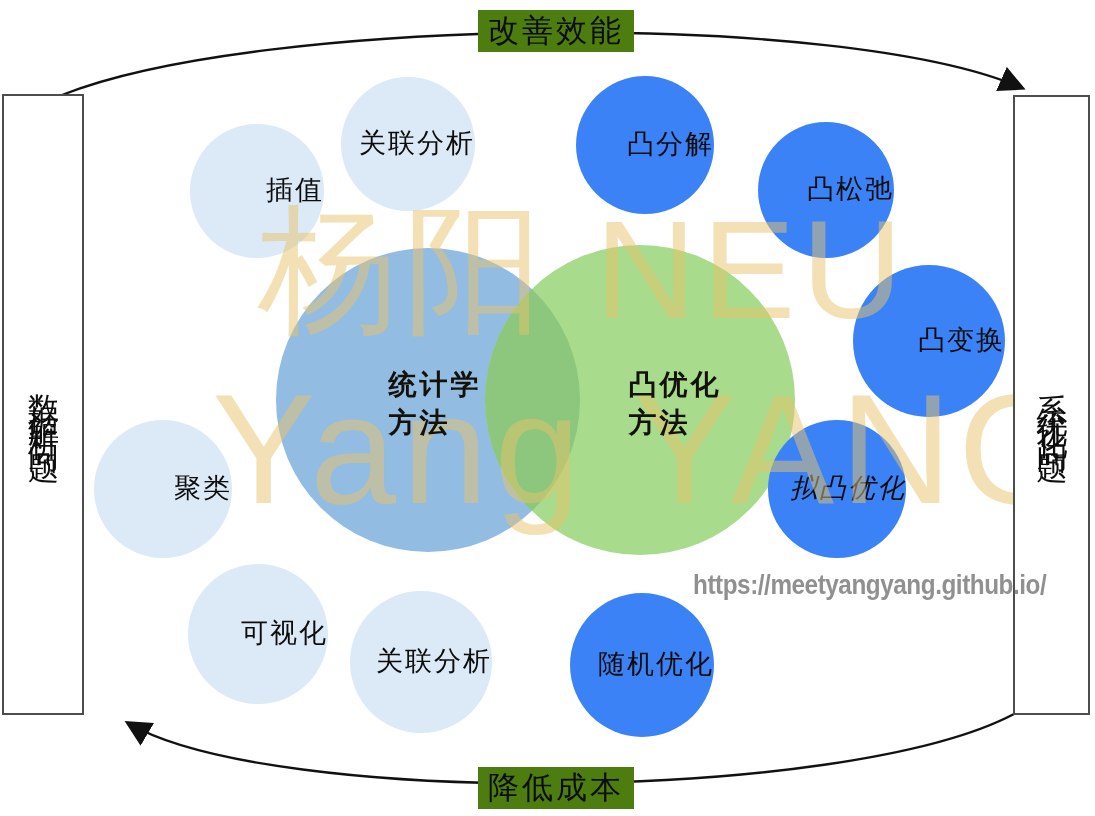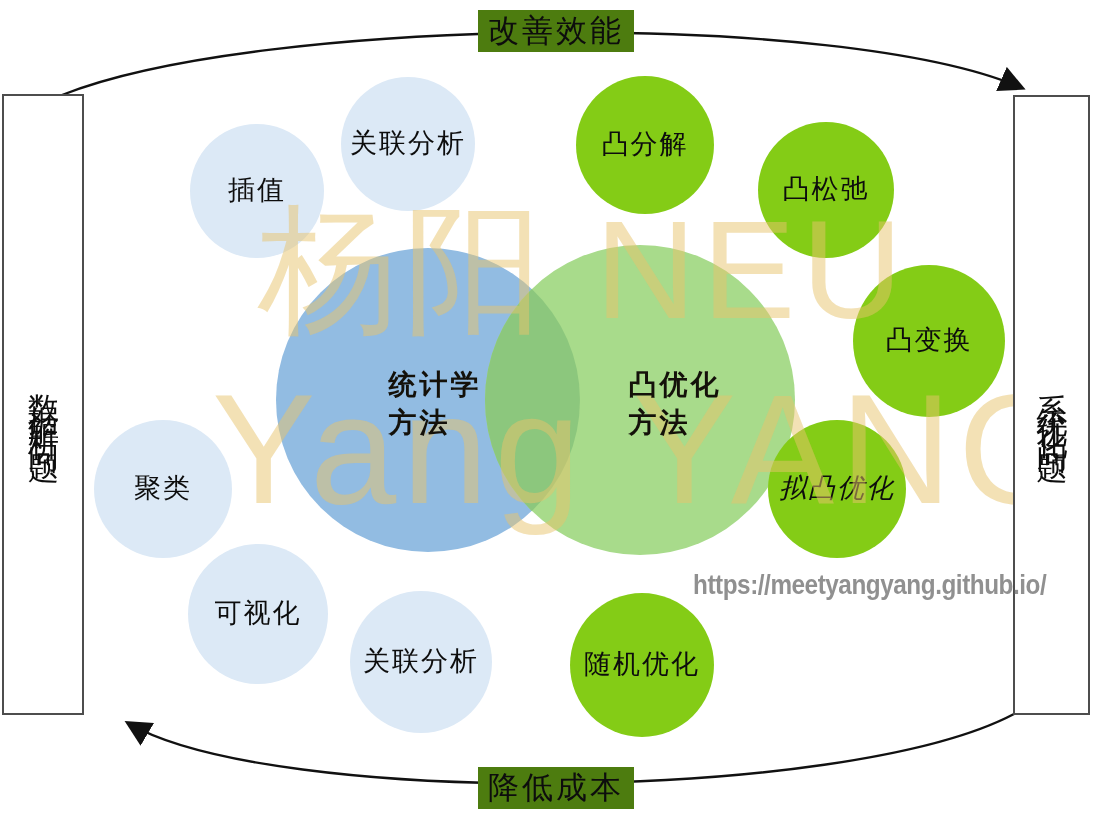--- a/index.html
+++ b/index.html
@@ -3,25 +3,25 @@
 <meta charset="utf-8">
 <style>
   html,body{margin:0;padding:0;background:#fff;}
   #canvas{
     position:relative;width:1095px;height:816px;background:#fff;overflow:hidden;
     font-family:"Liberation Serif","DejaVu Serif",serif;color:#111;
   }
   
   .topic{
     position:absolute;border-radius:50%;
-    display:flex;align-items:center;justify-content:center;
+    display:flex;align-items:center;justify-content:flex-end;
     z-index:1;
   }
   .topic.blue{background:#dce9f6;}
-  .topic.green{background:#84cc16;}
+  .topic.green{background:#3b82f6;}
   .topic .lbl{
     font-size:27px;letter-spacing:2px;line-height:1.3;text-align:center;
     white-space:pre-line;color:#0d0d0d;
   }
   
   #venn-svg{position:absolute;left:0;top:0;z-index:1;}
   .venn-label{
     position:absolute;z-index:3;display:flex;align-items:center;justify-content:center;
     font-size:28px;font-weight:600;letter-spacing:3px;line-height:1.35;
     white-space:pre-line;color:#14110a;
@@ -68,21 +68,21 @@
 
   <div class="topic blue" style="left:190px;top:124px;width:134px;height:134px;">
     <span class="lbl">插值</span>
   </div>
   <div class="topic blue" style="left:341px;top:77px;width:134px;height:134px;">
     <span class="lbl">关联分析</span>
   </div>
   <div class="topic blue" style="left:94px;top:420px;width:138px;height:138px;">
     <span class="lbl">聚类</span>
   </div>
-  <div class="topic blue" style="left:188px;top:544px;width:140px;height:140px;">
+  <div class="topic blue" style="left:188px;top:564px;width:140px;height:140px;">
     <span class="lbl">可视化</span>
   </div>
   <div class="topic blue" style="left:350px;top:591px;width:142px;height:142px;">
     <span class="lbl">关联分析</span>
   </div>
 
   <div class="topic green" style="left:576px;top:76px;width:138px;height:138px;">
     <span class="lbl">凸分解</span>
   </div>
   <div class="topic green" style="left:758px;top:122px;width:136px;height:136px;">

